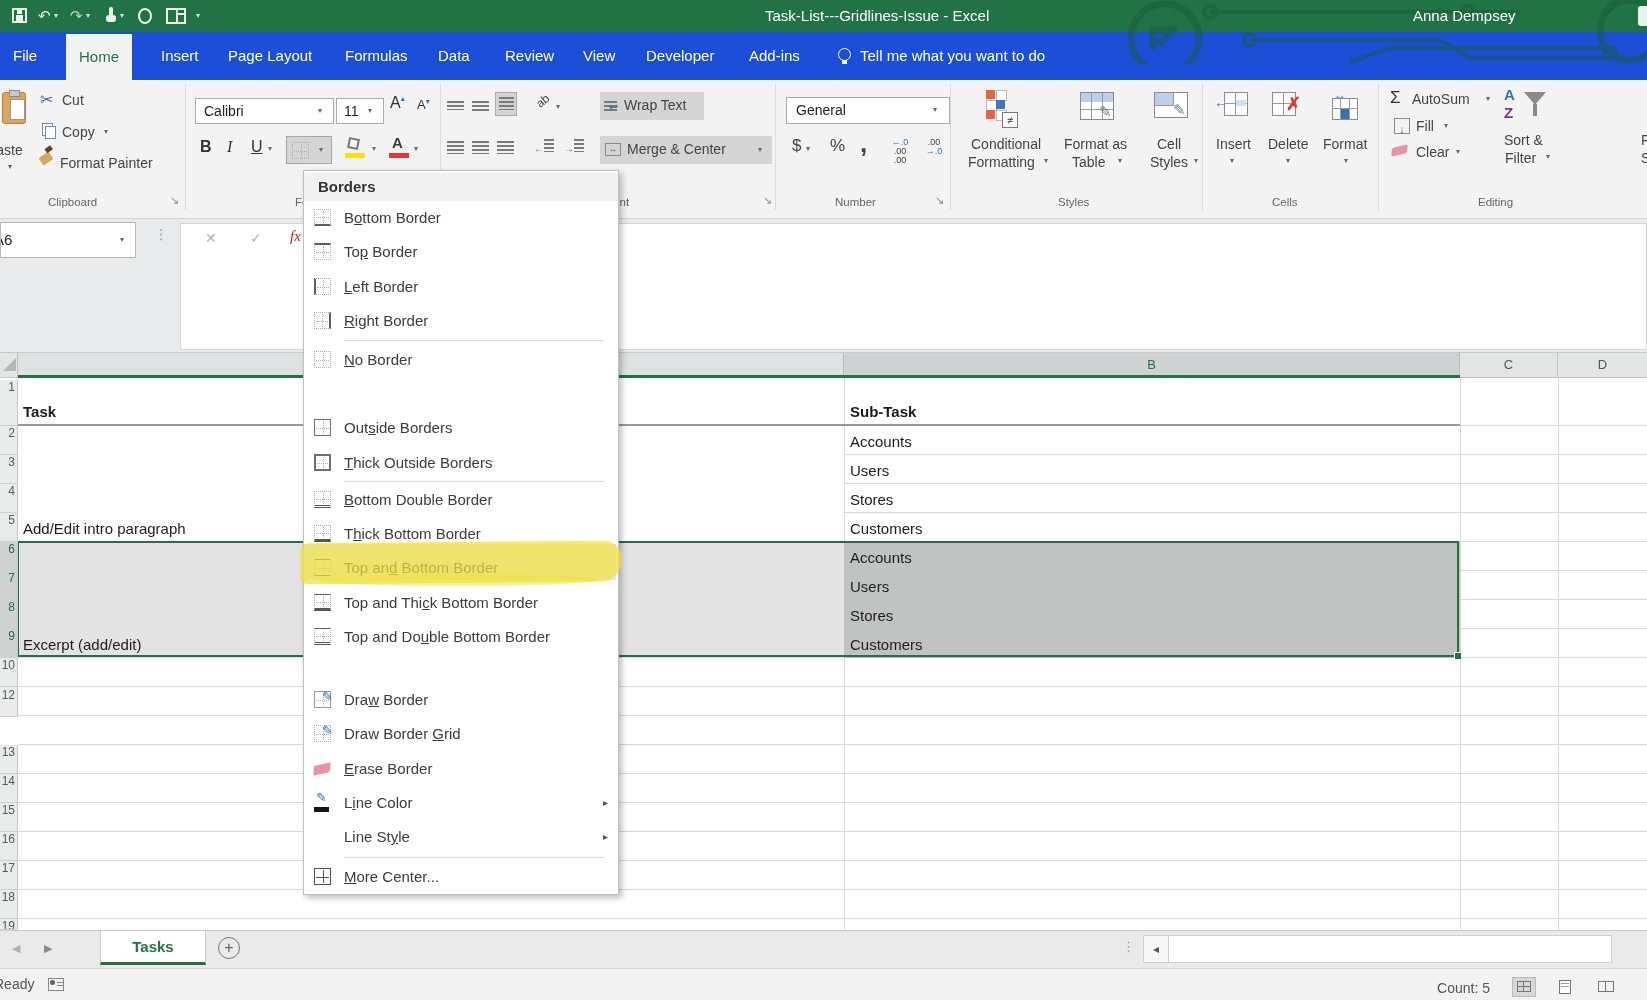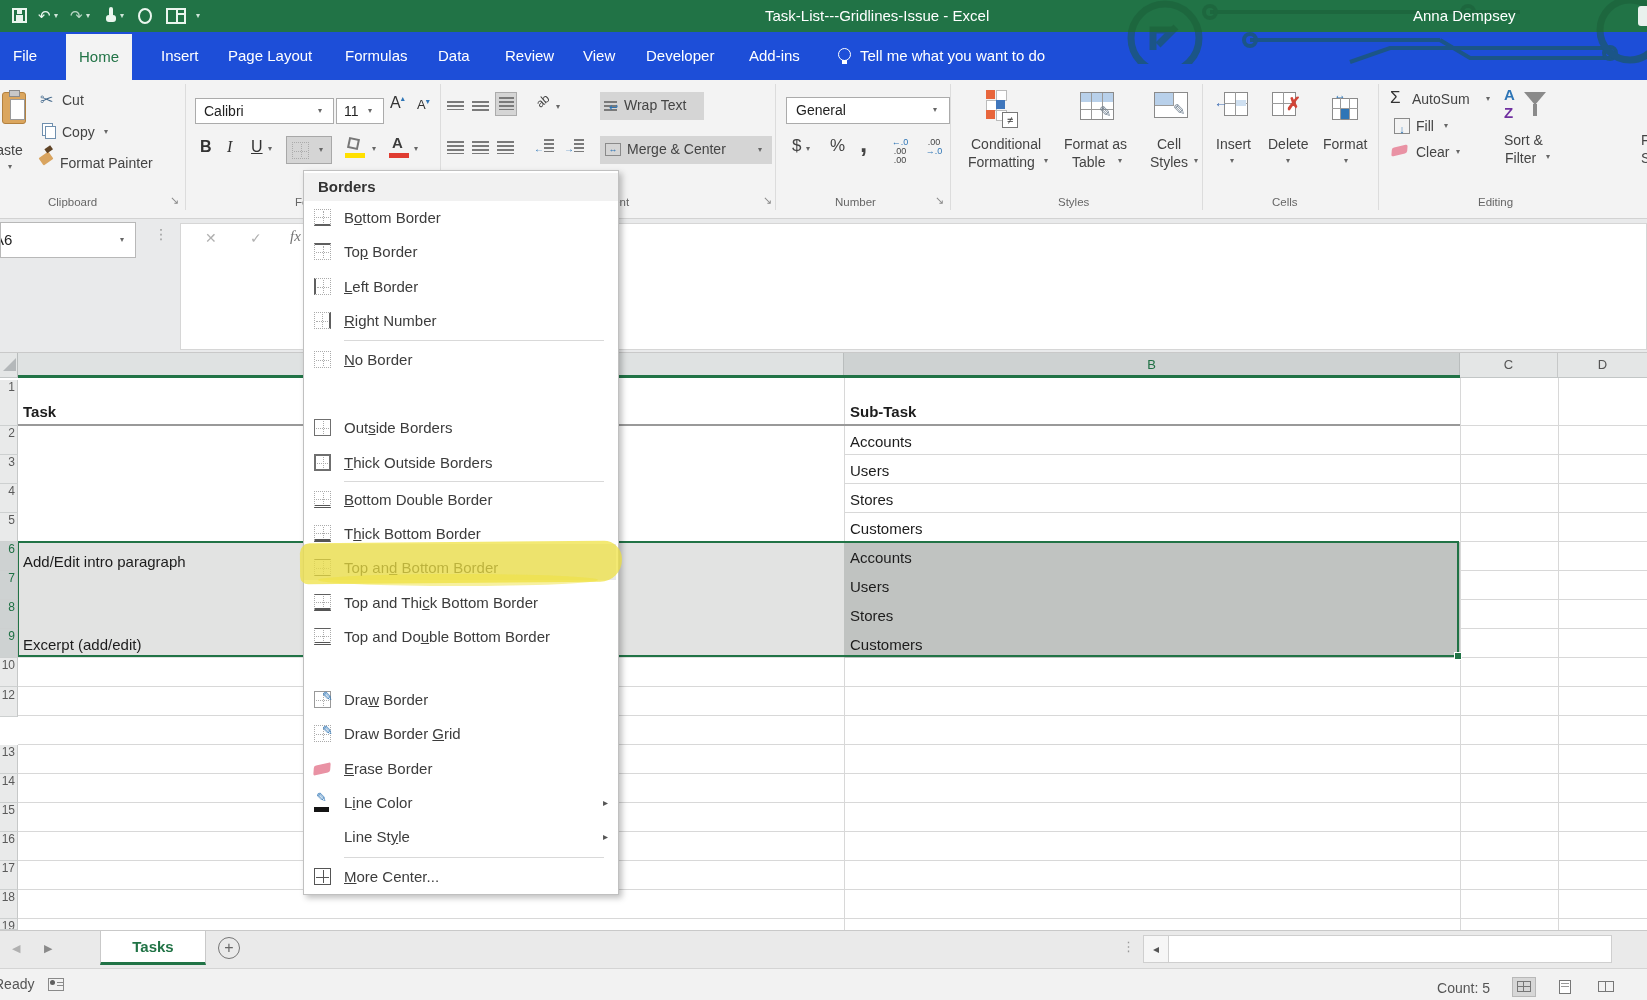--- a/index.html
+++ b/index.html
@@ -338,21 +338,21 @@
 
   <div id="fbar" class="abs">
     <span class="abs" style="left:180px;top:5px;width:1467px;height:127px;background:#fff;border:1px solid #d6d6d6;box-sizing:border-box;"></span>
     <span class="abs" style="left:0;top:4px;width:136px;height:36px;background:#fff;border:1px solid #b8b8b8;box-sizing:border-box;overflow:hidden;">
       <span class="abs" style="left:-7px;top:0;font-size:15px;line-height:34px;color:#222;">A6</span>
     </span>
     <span class="dd abs" style="left:120px;top:17px;">▾</span>
     <span class="abs" style="left:154px;top:8px;font-size:14px;color:#9a9a9a;">⋮</span>
     <span class="abs" style="left:205px;top:12px;font-size:14px;color:#b0b0b0;">✕</span>
     <span class="abs" style="left:250px;top:12px;font-size:14px;color:#b0b0b0;">✓</span>
-    <span class="abs" style="left:290px;top:10px;font-size:15px;font-style:italic;font-family:'Liberation Serif',serif;color:#737373;">fx</span>
+    <span class="abs" style="left:290px;top:10px;font-size:15px;font-style:italic;font-family:'Liberation Serif',serif;color:#b91c1c;">fx</span>
   </div>
 
   <div class="abs" style="left:0;top:352px;width:1647px;height:26px;background:#e4e6e6;border-bottom:1px solid #c2c6c6;box-sizing:border-box;"></div>
   <span class="abs" style="left:0;top:352px;width:18px;height:25px;border-right:1px solid #b9bdbd;box-sizing:border-box;">
     <span class="abs" style="left:3px;top:6px;width:0;height:0;border-left:13px solid transparent;border-bottom:13px solid #b4b8ba;"></span>
   </span>
   <span class="colhead" style="left:18px;width:826px;background:#dfe2e2;border-right:1px solid #b9bdbd;box-sizing:border-box;"></span>
   <span class="colhead" style="left:844px;width:616px;background:#ced2d2;border-right:1px solid #b9bdbd;box-sizing:border-box;color:#1e7044;">B</span>
   <span class="colhead" style="left:1460px;width:98px;color:#555;border-right:1px solid #c6c8c8;box-sizing:border-box;">C</span>
   <span class="colhead" style="left:1558px;width:89px;color:#555;">D</span>
@@ -408,21 +408,21 @@
   <span class="rowhead" style="top:861px;height:29px;">17</span>
   <span class="rowhead" style="top:890px;height:29px;">18</span>
   <span class="rowhead" style="top:919px;height:11px;">19</span>
 
   <span class="cell bold" style="left:23px;top:401px;line-height:22px;">Task</span>
   <span class="cell bold" style="left:850px;top:401px;line-height:22px;">Sub-Task</span>
   <span class="cell" style="left:850px;top:429px;line-height:26px;">Accounts</span>
   <span class="cell" style="left:850px;top:458px;line-height:26px;">Users</span>
   <span class="cell" style="left:850px;top:487px;line-height:26px;">Stores</span>
   <span class="cell" style="left:850px;top:516px;line-height:26px;">Customers</span>
-  <span class="cell" style="left:23px;top:516px;line-height:26px;margin-top:33px;">Add/Edit intro paragraph</span>
+  <span class="cell" style="left:23px;top:516px;line-height:26px;">Add/Edit intro paragraph</span>
   <span class="cell" style="left:850px;top:545px;line-height:26px;z-index:3;">Accounts</span>
   <span class="cell" style="left:850px;top:574px;line-height:26px;z-index:3;">Users</span>
   <span class="cell" style="left:850px;top:603px;line-height:26px;z-index:3;">Stores</span>
   <span class="cell" style="left:850px;top:632px;line-height:26px;z-index:3;">Customers</span>
   <span class="cell" style="left:23px;top:632px;line-height:26px;z-index:3;">Excerpt (add/edit)</span>
 
   <div id="bmenu" class="abs">
     <div id="hl-yellow"></div>
     <div id="hl-yellow2"></div>
     <div class="abs" style="left:0;top:373px;width:312px;height:36px;background:#e9e9e9;"></div>
@@ -444,21 +444,21 @@
     <div class="mitem" style="top:99px;">
       <span class="micon-wrap">
           <span class="bicon b-left"></span>
         </span>
       <span class="mtext"><span></span><span class="u">L</span><span>eft Border</span></span>
     </div>
     <div class="mitem" style="top:133px;">
       <span class="micon-wrap">
           <span class="bicon b-right"></span>
         </span>
-      <span class="mtext"><span></span><span class="u">R</span><span>ight Number</span></span>
+      <span class="mtext"><span></span><span class="u">R</span><span>ight Border</span></span>
     </div>
     <div class="msep" style="top:169px;"></div>
     <div class="mitem" style="top:172px;">
       <span class="micon-wrap">
           <span class="bicon b-none"></span>
         </span>
       <span class="mtext"><span></span><span class="u">N</span><span>o Border</span></span>
     </div>
     <div class="mitem" style="top:240px;">
       <span class="micon-wrap">

